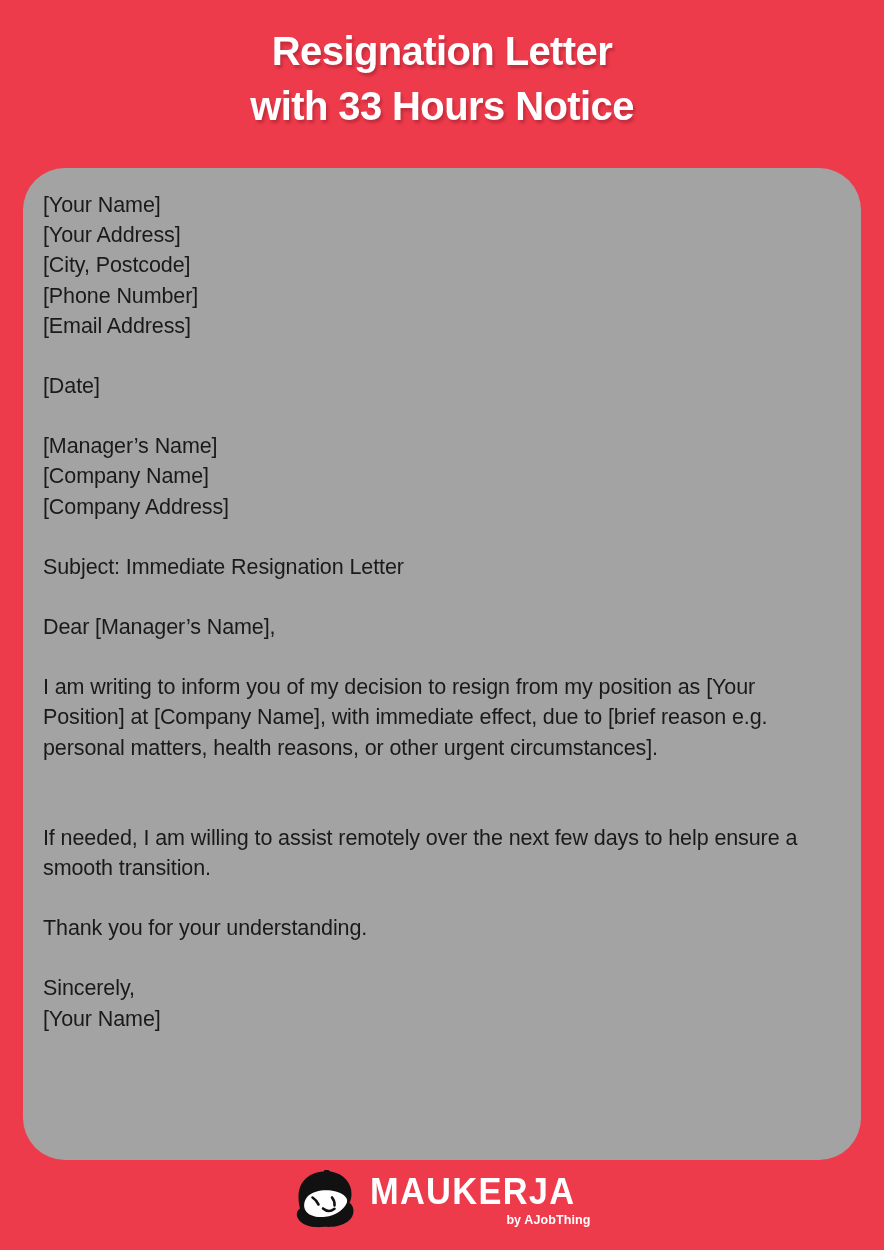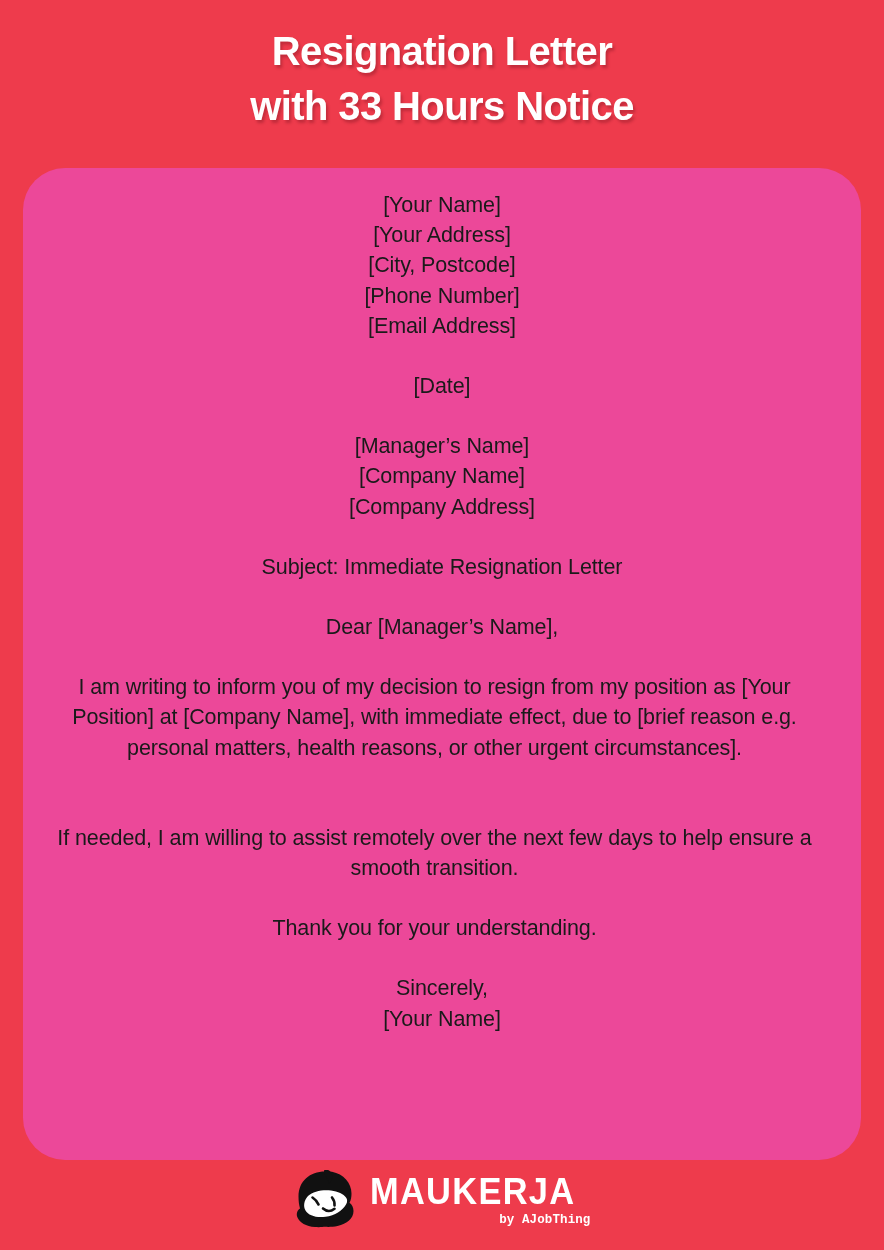--- a/index.html
+++ b/index.html
@@ -33,24 +33,23 @@
     white-space: nowrap;
   }
 
   
   .letter-card {
     position: absolute;
     left: 23px;
     top: 168px;
     width: 838px;
     height: 992px;
-    background: #ec4899;
+    background: #a3a3a3;
     border-radius: 42px;
     overflow: hidden;
-    text-align: center;
   }
 
   .letter-inner {
     padding: 22px 20px 0 20px;
   }
 
   .letter-body {
     color: #1a1a1a;
     font-size: 21.5px;
     line-height: 30.2px;
@@ -95,21 +94,21 @@
     font-size: 37px;
     font-weight: bold;
     letter-spacing: 1.4px;
     line-height: 37px;
     transform: scaleX(0.93);
     transform-origin: left center;
   }
 
   .byline {
     color: #ffffff;
-    font-family: Liberation Mono, monospace;
+    font-family: Liberation Sans, sans-serif;
     font-size: 12.5px;
     font-weight: bold;
     letter-spacing: 0.1px;
     line-height: 16px;
     margin-top: 2px;
   }
 </style>
 </head>
 <body>
 

